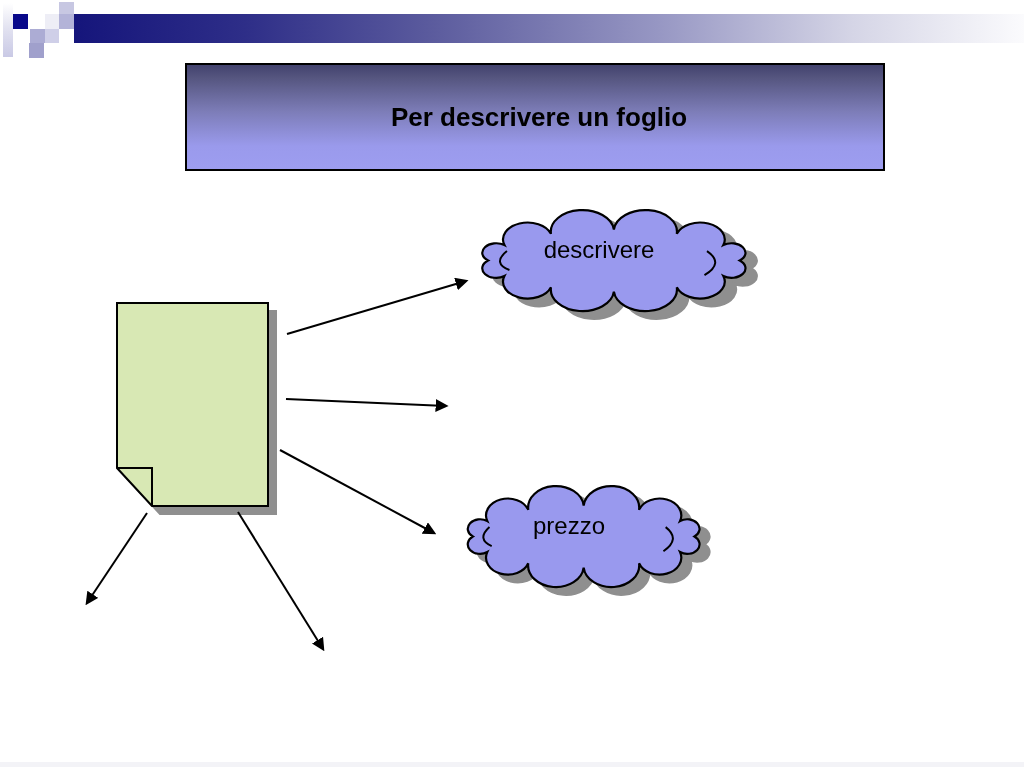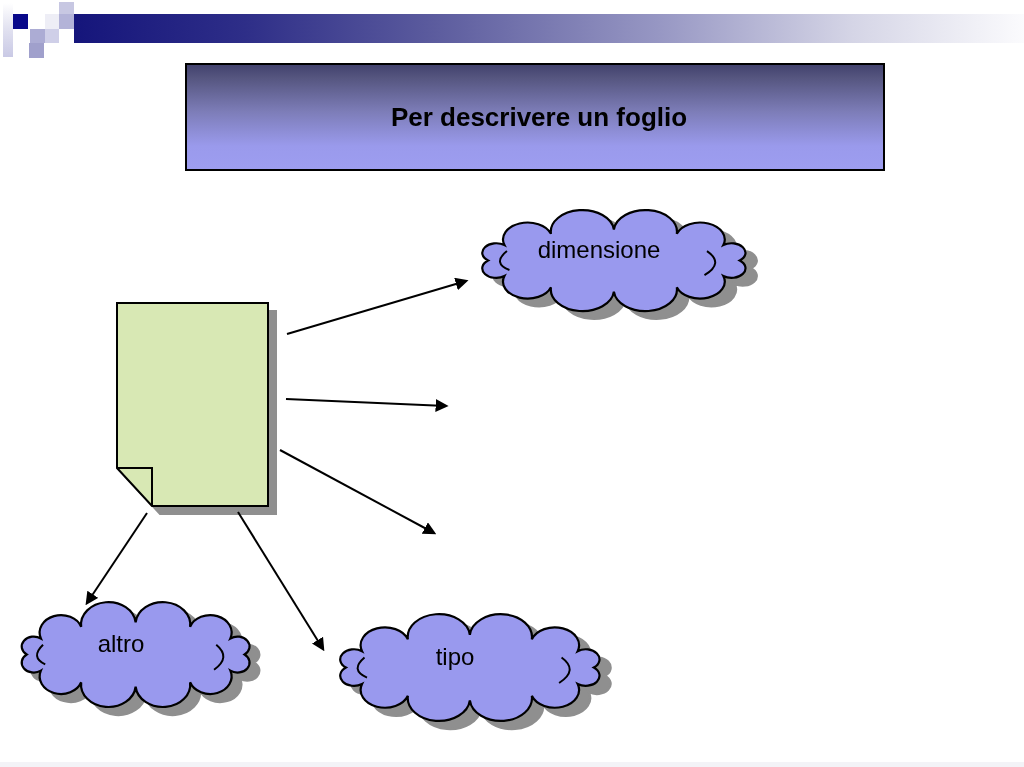--- a/index.html
+++ b/index.html
@@ -127,42 +127,32 @@
     </g>
   </svg>
 
   <div class="cloud" id="cloud-dimensione">
     <svg width="100%" height="100%" viewBox="22 -4 213 123" preserveAspectRatio="none">
       <use href="#cloudBody" transform="translate(9,9)" fill="#8f8f8f" stroke="#8f8f8f" stroke-width="2.2"></use>
       <use href="#cloudBody" fill="#9999ee" stroke="#000" stroke-width="2.2"></use>
       <use href="#cloudDetail" fill="none" stroke="#000" stroke-width="2"></use>
     </svg>
     <div class="cloud-label-wrap">
-      <span class="cloud-label">dimensione</span>
+      <span class="cloud-label">descrivere</span>
     </div>
   </div>
 
 
-
-  <div class="cloud" id="cloud-altro">
+  <div class="cloud" id="cloud-prezzo">
     <svg width="100%" height="100%" viewBox="22 -4 213 123" preserveAspectRatio="none">
       <use href="#cloudBody" transform="translate(9,9)" fill="#8f8f8f" stroke="#8f8f8f" stroke-width="2.2"></use>
       <use href="#cloudBody" fill="#9999ee" stroke="#000" stroke-width="2.2"></use>
       <use href="#cloudDetail" fill="none" stroke="#000" stroke-width="2"></use>
     </svg>
     <div class="cloud-label-wrap">
-      <span class="cloud-label">altro</span>
+      <span class="cloud-label">prezzo</span>
     </div>
   </div>
 
-  <div class="cloud" id="cloud-tipo">
-    <svg width="100%" height="100%" viewBox="22 -4 213 123" preserveAspectRatio="none">
-      <use href="#cloudBody" transform="translate(9,9)" fill="#8f8f8f" stroke="#8f8f8f" stroke-width="2.2"></use>
-      <use href="#cloudBody" fill="#9999ee" stroke="#000" stroke-width="2.2"></use>
-      <use href="#cloudDetail" fill="none" stroke="#000" stroke-width="2"></use>
-    </svg>
-    <div class="cloud-label-wrap">
-      <span class="cloud-label">tipo</span>
-    </div>
-  </div>
+
 
   <div id="bottom-strip"></div>
 </div>
 
 </body></html>

